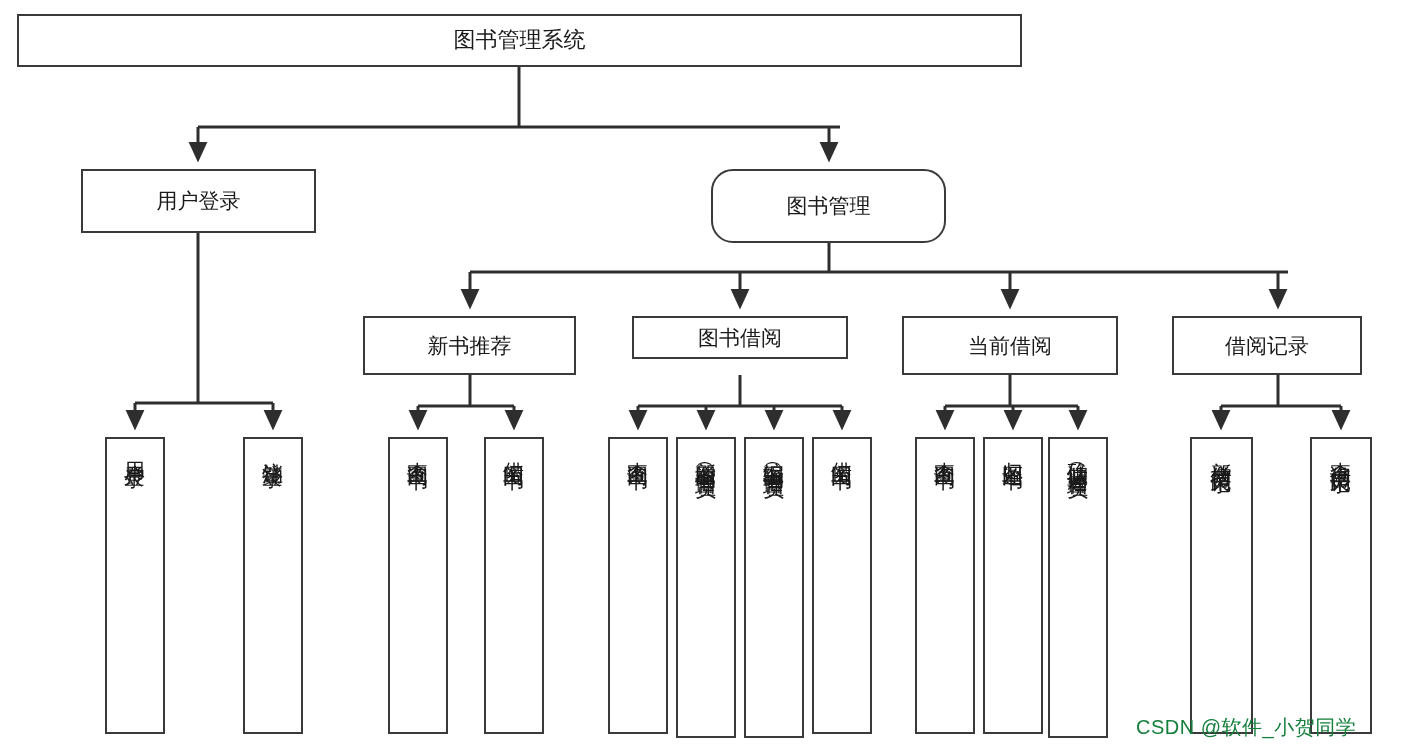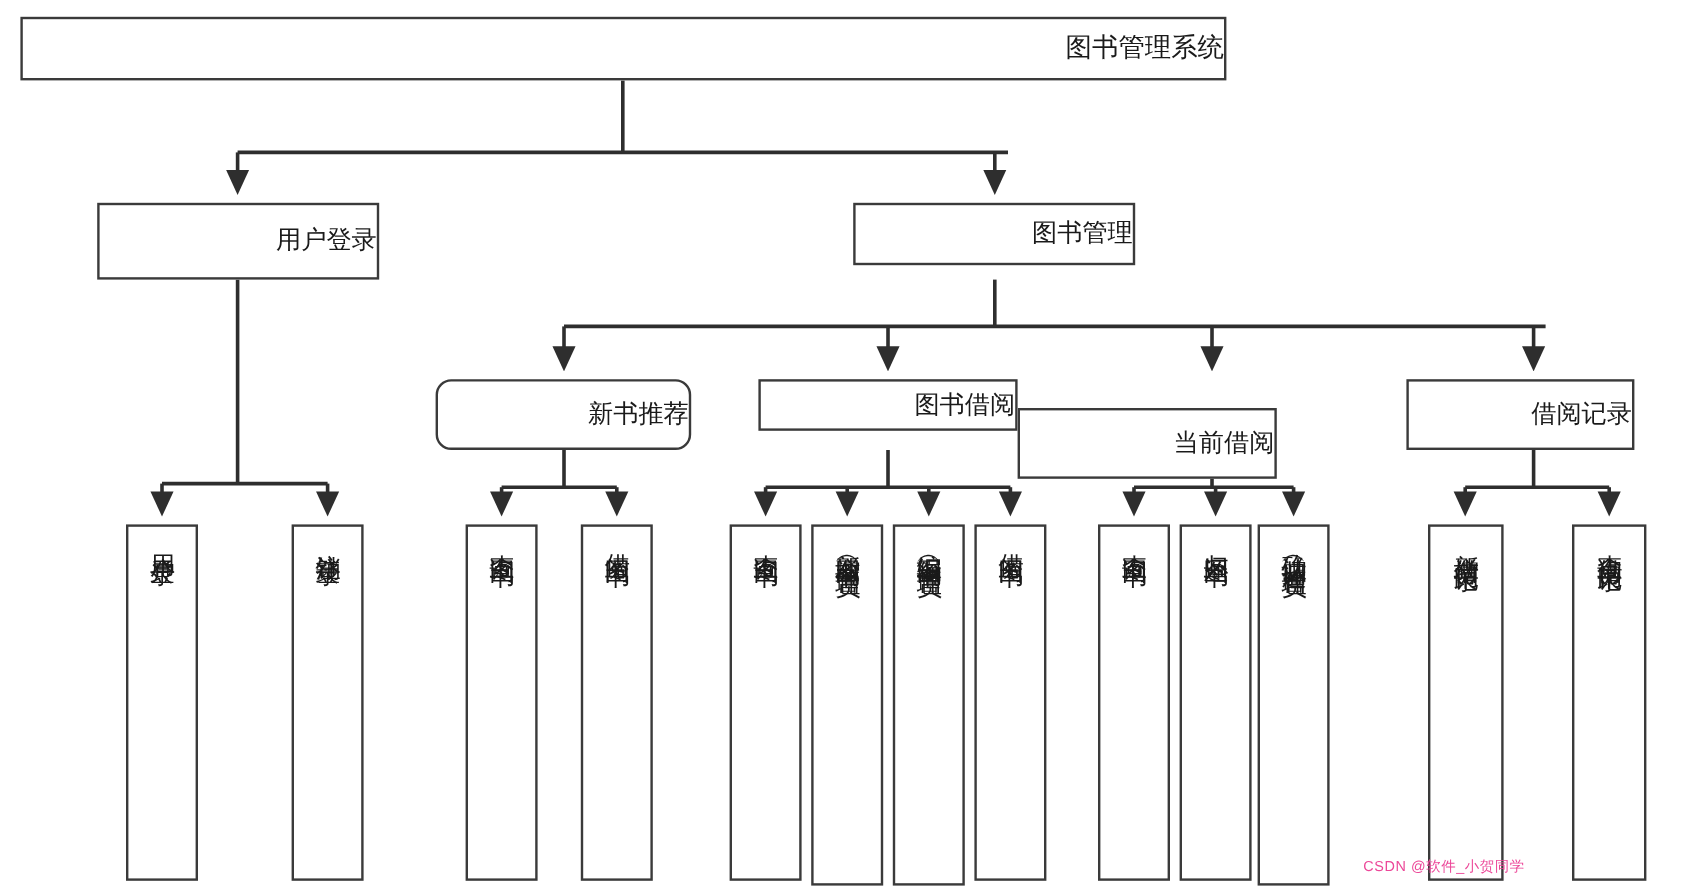--- a/index.html
+++ b/index.html
@@ -1,28 +1,28 @@
 <!DOCTYPE html>
 <html><head>
 <meta charset="utf-8">
 <style>
   html,body{margin:0;padding:0;background:#ffffff;}
   body{width:1405px;height:747px;overflow:hidden;
        font-family:"Liberation Sans","DejaVu Sans",sans-serif;}
   #diagram-root{position:relative;width:1405px;height:747px;background:#fff;}
   svg.wires{position:absolute;left:0;top:0;width:1405px;height:747px;}
   .node{position:absolute;box-sizing:border-box;background:#ffffff;
-        border:2.5px solid #3a3a3a;display:flex;align-items:center;justify-content:flex-end;}
+        border:2.5px solid #3a3a3a;display:flex;align-items:center;justify-content:center;}
   .node .label{color:#1a1a1a;text-align:center;line-height:1.12;white-space:pre;}
   .h-node .label{font-size:21px;}
   .root-node .label{font-size:22px;}
   .v-node{padding:6px 2px 4px 2px;align-items:flex-start;justify-content:center;}
   .v-node .label{writing-mode:vertical-rl;text-orientation:upright;
                  font-size:21px;letter-spacing:2.5px;line-height:1;}
-  #watermark{position:absolute;left:1136px;top:714px;font-size:12px;color:#ec4899;
+  #watermark{position:absolute;left:1136px;top:714px;font-size:20px;color:#15803d;
              white-space:nowrap;letter-spacing:.5px;}
 </style>
 </head>
 <body>
 
 <div id="diagram-root">
 
   <svg class="wires" viewBox="0 0 1405 747" xmlns="http://www.w3.org/2000/svg">
     <defs>
       <marker id="arrow" viewBox="0 0 12 12" refX="6" refY="6" markerWidth="7" markerHeight="7" orient="auto-start-reverse">
@@ -73,31 +73,31 @@
     </g>
   </svg>
 
   <div class="node root-node" style="left:17px;top:14px;width:1005px;height:53px;">
     <span class="label">图书管理系统</span>
   </div>
 
   <div class="node h-node" style="left:81px;top:169px;width:235px;height:64px;">
     <span class="label">用户登录</span>
   </div>
-  <div class="node h-node" style="left:711px;top:169px;width:235px;height:52px;">
+  <div class="node h-node" style="left:711px;top:169px;width:235px;height:74px;border-radius:22px;">
     <span class="label">图书管理</span>
   </div>
 
-  <div class="node h-node" style="left:363px;top:316px;width:213px;height:59px;border-radius:13px;">
+  <div class="node h-node" style="left:363px;top:316px;width:213px;height:59px;">
     <span class="label">新书推荐</span>
   </div>
   <div class="node h-node" style="left:632px;top:316px;width:216px;height:43px;">
     <span class="label">图书借阅</span>
   </div>
-  <div class="node h-node" style="left:848px;top:316px;width:216px;height:59px;margin-top:24px;">
+  <div class="node h-node" style="left:902px;top:316px;width:216px;height:59px;">
     <span class="label">当前借阅</span>
   </div>
   <div class="node h-node" style="left:1172px;top:316px;width:190px;height:59px;">
     <span class="label">借阅记录</span>
   </div>
 
   <div class="node v-node" style="left:105px;top:437px;width:60px;height:297px;">
     <span class="label">用户登录</span>
   </div>
   <div class="node v-node" style="left:243px;top:437px;width:60px;height:297px;">

